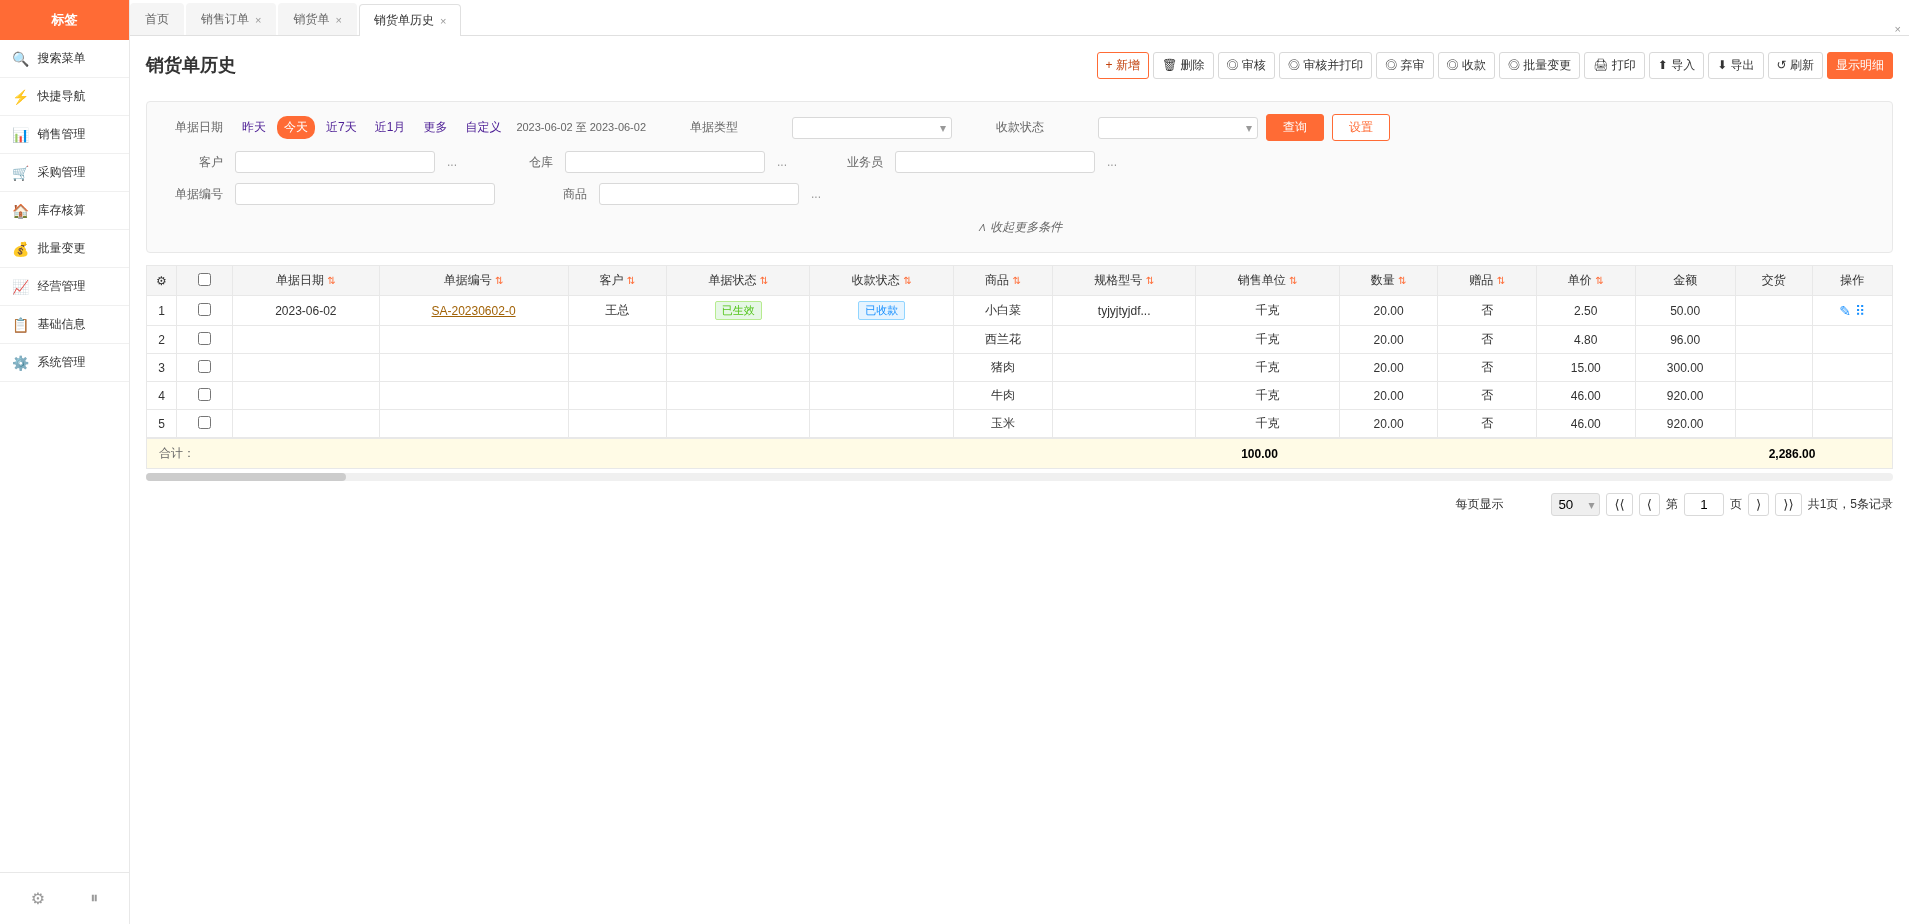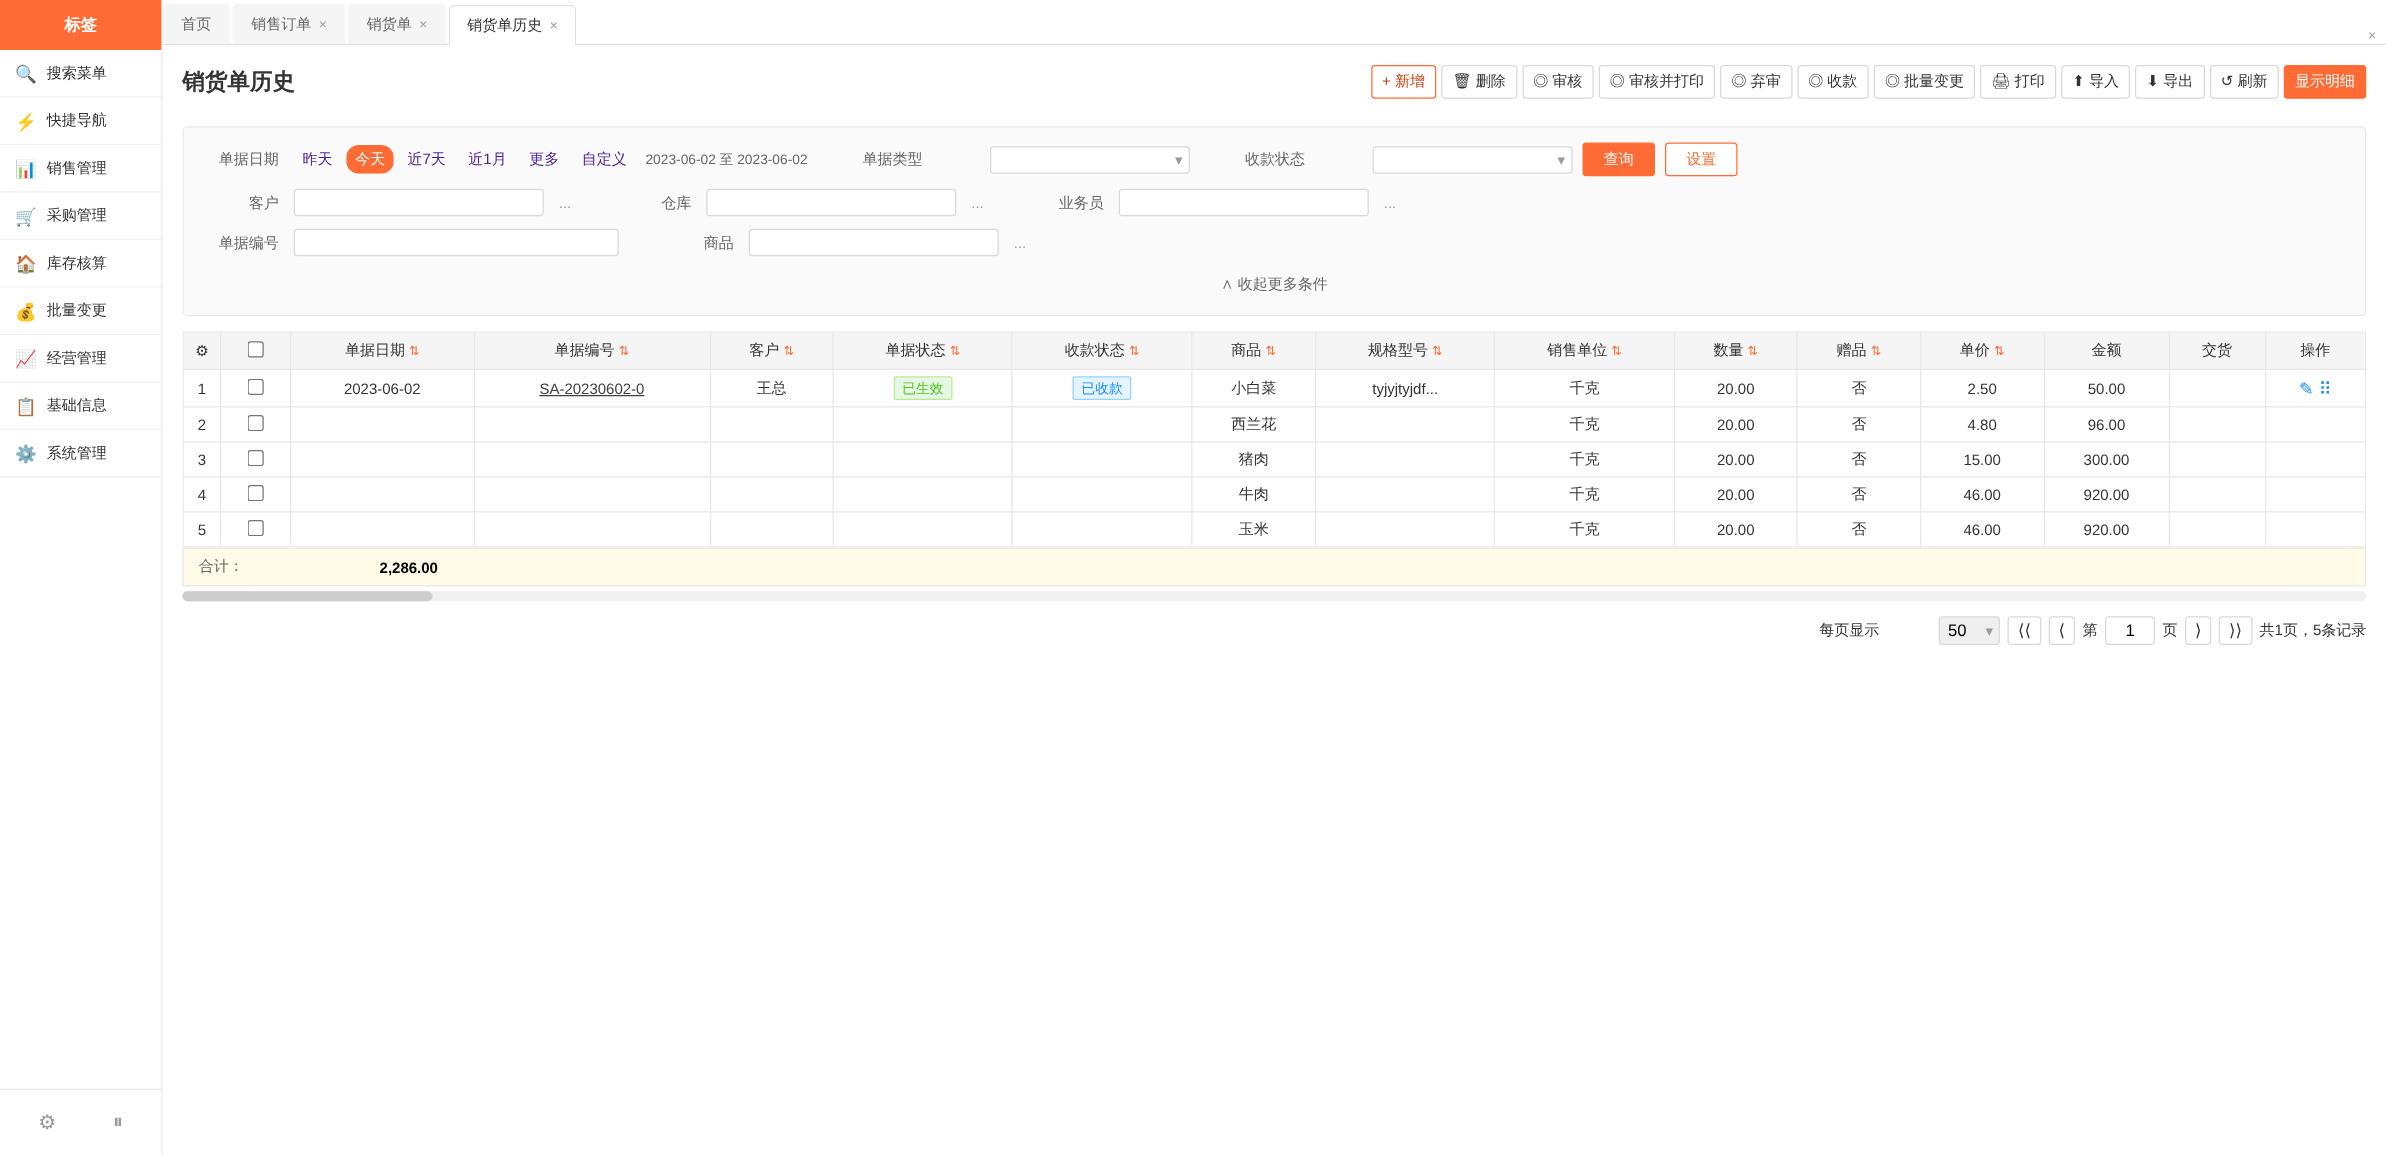--- a/index.html
+++ b/index.html
@@ -42,21 +42,21 @@
     .filter-label { color: #666; min-width: 60px; text-align: right; margin-right: 4px; }
     .filter-input { border: 1px solid #d9d9d9; border-radius: 3px; padding: 3px 6px; font-size: 12px; background: #fff; color: #333; min-width: 120px; }
     .filter-date-group { display: flex; align-items: center; gap: 4px; }
     .date-btn { padding: 2px 6px; border-radius: 3px; cursor: pointer; font-size: 12px; color: #4c1d95; border: 1px solid transparent; }
     .date-btn.active { background: #ff6b35; color: #fff; border-radius: 10px; }
     .date-range { color: #666; font-size: 11px; }
     .filter-select { border: 1px solid #d9d9d9; border-radius: 3px; padding: 3px 20px 3px 6px; font-size: 12px; background: #fff; appearance: none; min-width: 160px; position: relative; }
     .select-wrap { position: relative; display: inline-block; padding-left: 42px; }
     .select-wrap::after { content: '▾'; position: absolute; right: 6px; top: 50%; transform: translateY(-50%); color: #999; pointer-events: none; }
     .dots-btn { color: #999; cursor: pointer; padding: 0 4px; }
-    .collapse-btn { display: flex; align-items: center; justify-content: center; color: #666; cursor: pointer; font-size: 12px; padding: 4px; }
+    .collapse-btn { display: flex; align-items: center; justify-content: center; color: #666; cursor: pointer; font-size: 12px; padding: 4px; font-style: italic; }
 
     
     .data-table { width: 100%; border-collapse: collapse; font-size: 12px; }
     .data-table th { background: #f5f5f5; border: 1px solid #e8e8e8; padding: 6px 8px; text-align: center; color: #333; font-weight: normal; white-space: nowrap; }
     .data-table td { border: 1px solid #e8e8e8; padding: 5px 8px; text-align: center; color: #333; white-space: nowrap; }
     .data-table .sort-icon { color: #ff6b35; font-size: 10px; }
     .status-badge { display: inline-block; padding: 1px 6px; border-radius: 2px; font-size: 11px; }
     .status-effective { background: #e6f7e6; color: #52c41a; border: 1px solid #b7eb8f; }
     .status-collected { background: #e6f4ff; color: #1890ff; border: 1px solid #91d5ff; }
 
@@ -258,21 +258,21 @@
             <th>金额</th>
             <th>交货</th>
             <th>操作</th>
           </tr>
         </thead>
         <tbody id="table-body">
         <tr>
     <td>1</td>
     <td><input type="checkbox" style=""></td>
     <td>2023-06-02</td>
-    <td><a href="#" style="color:#404040;text-align:center;">SA-20230602-0</a></td>
+    <td><a href="#" style="color:#a16207;text-align:center;">SA-20230602-0</a></td>
     <td>王总</td>
     <td><span class="status-badge status-effective">已生效</span></td>
     <td><span class="status-badge status-collected">已收款</span></td>
     <td>小白菜</td>
     <td>tyjyjtyjdf...</td>
     <td>千克</td>
     <td>20.00</td>
     <td>否</td>
     <td>2.50</td>
     <td>50.00</td>
@@ -355,20 +355,21 @@
     <td>920.00</td>
     <td></td>
     <td></td>
   </tr>
           </tbody>
       </table>
     </div>
 
     <div class="table-footer">
       <span class="footer-total-label">合计：</span>
+      <span class="footer-total-qty" style="margin-left:600px;">100.00</span>
       <span class="footer-total-amount">2,286.00</span>
     </div>
 
     <div class="scrollbar-area">
       <div class="scrollbar-thumb"></div>
     </div>
 
     <div class="pagination">
       <span>每页显示</span>
       <div class="select-wrap">

